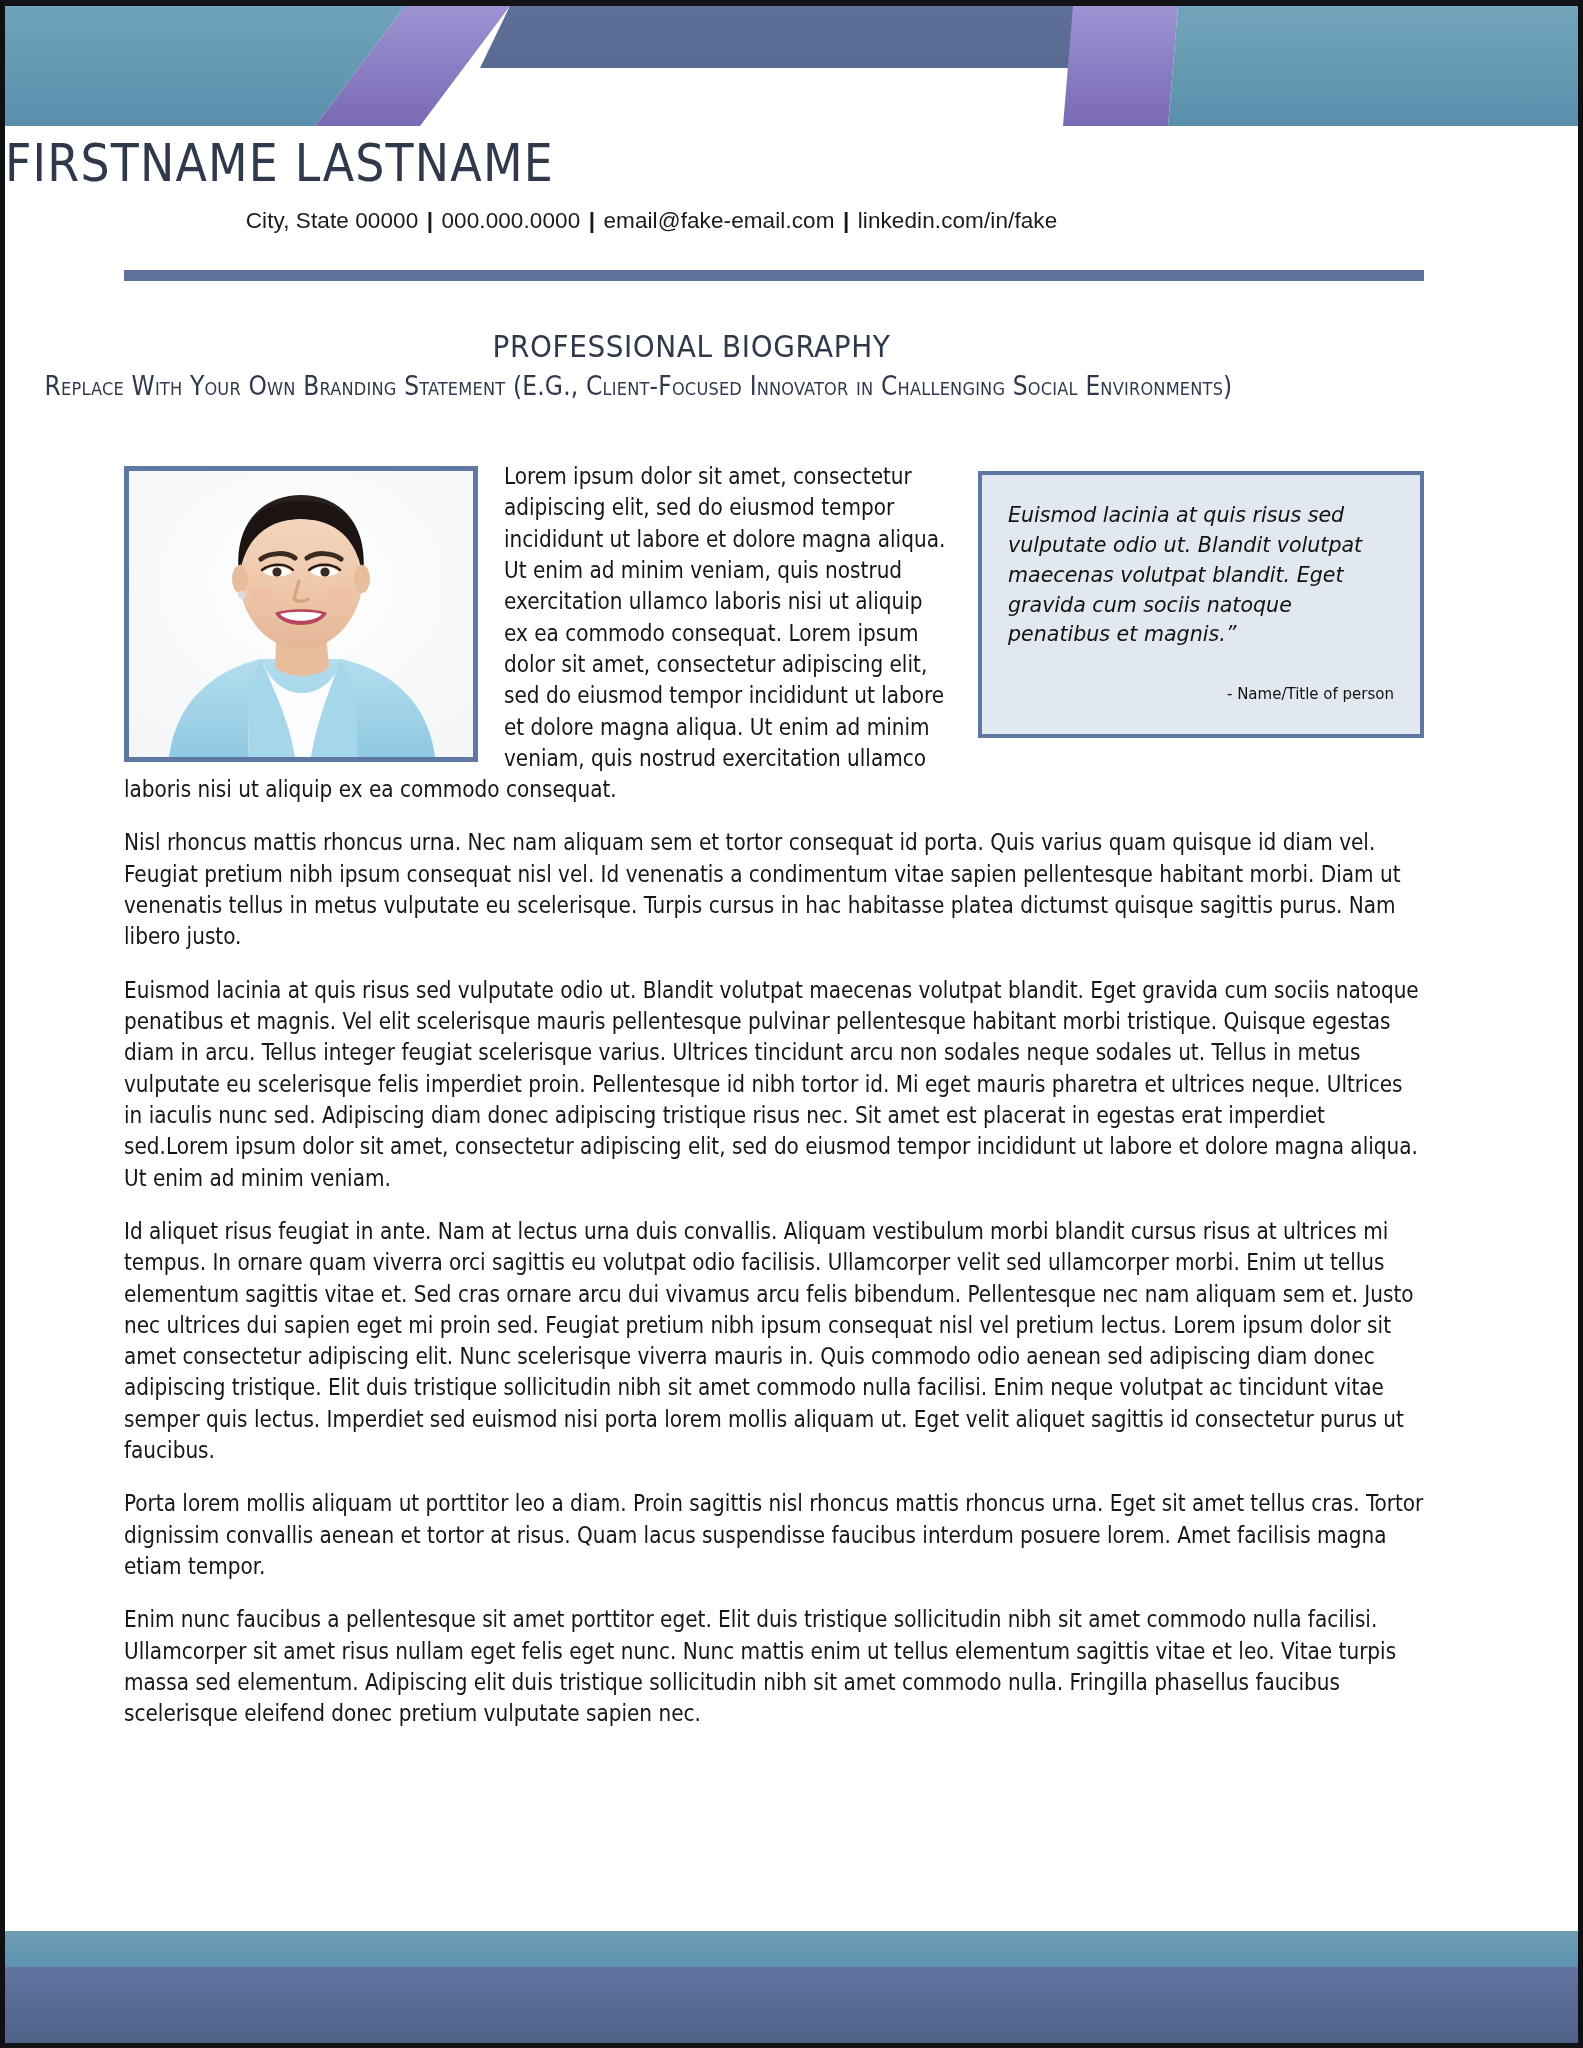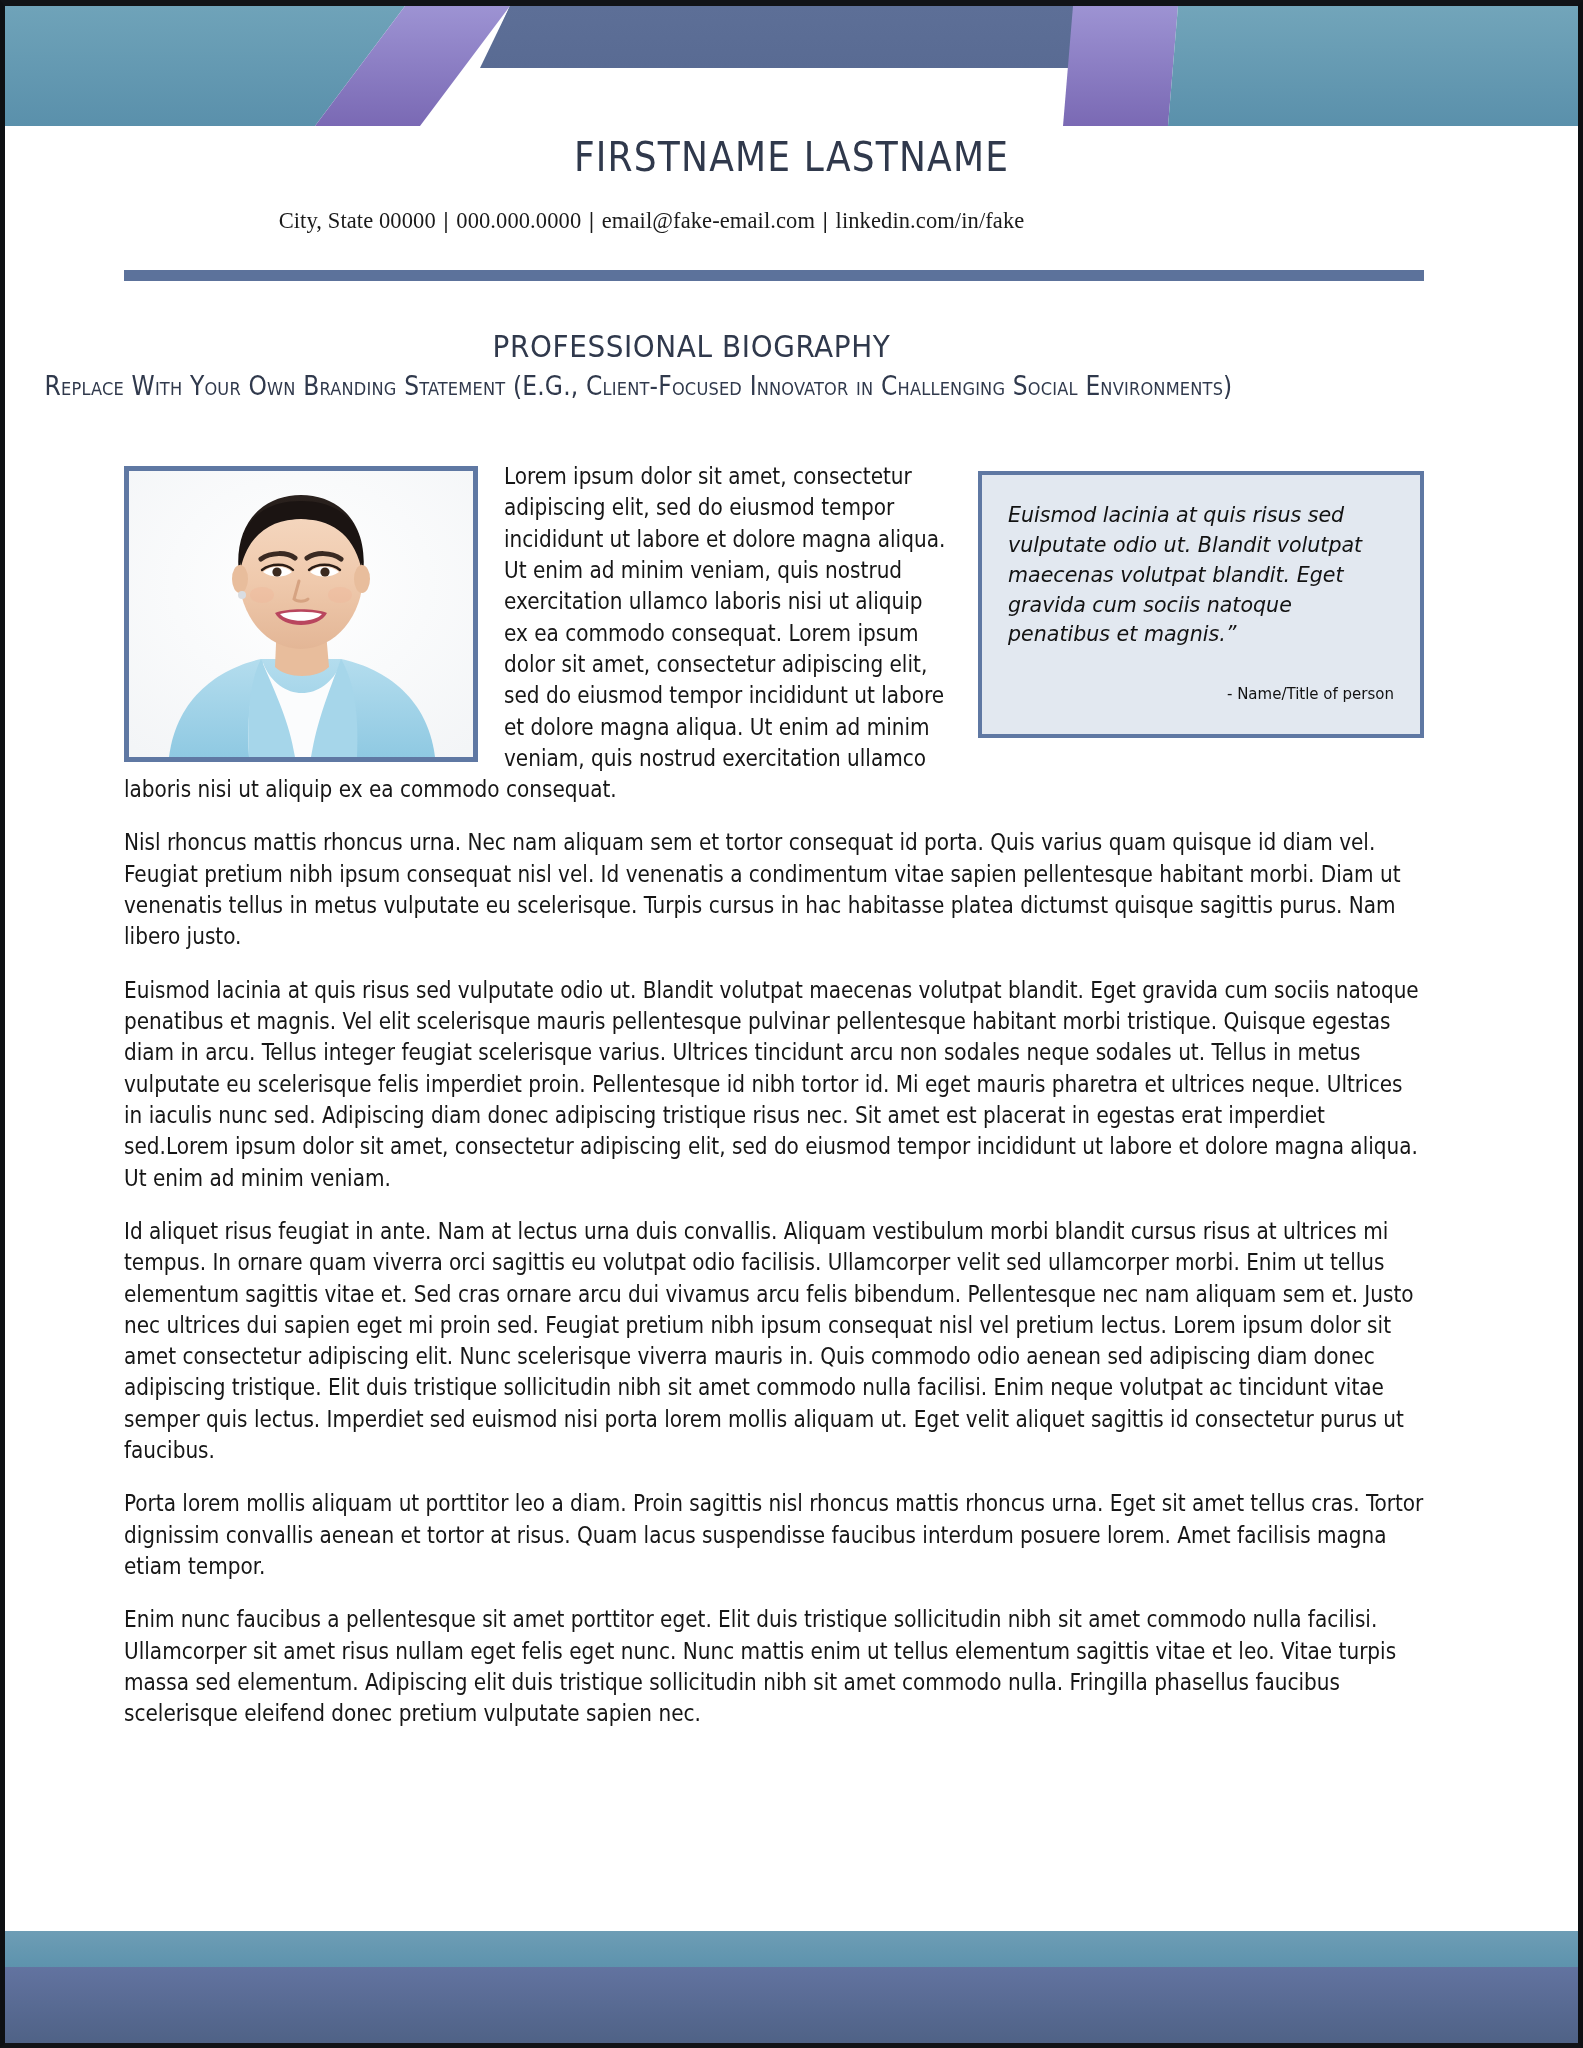--- a/index.html
+++ b/index.html
@@ -30,35 +30,35 @@
     height: 120px;
   }
   .header-banner svg { display: block; }
 
   
   .name-title {
     position: absolute;
     left: 0;
     top: 128px;
     width: 1573px;
-    text-align: center;
+    text-align: left;
     font-family: "DejaVu Sans Condensed", "Liberation Sans Narrow", "Liberation Sans", sans-serif;
-    font-size: 40px;
+    font-size: 51px;
     letter-spacing: 1.2px;
     color: #30394c;
     font-weight: 400;
     white-space: nowrap;
   }
   .contact-line {
     position: absolute;
     left: 0;
     top: 202px;
     width: 1293px;
     text-align: center;
-    font-family: Liberation Serif, serif;
+    font-family: Liberation Sans, sans-serif;
     font-size: 22.5px;
     color: #1a1a1a;
     letter-spacing: 0.1px;
     white-space: nowrap;
   }
   .contact-line .sep {
     font-weight: bold;
     padding: 0 2px;
   }
 

